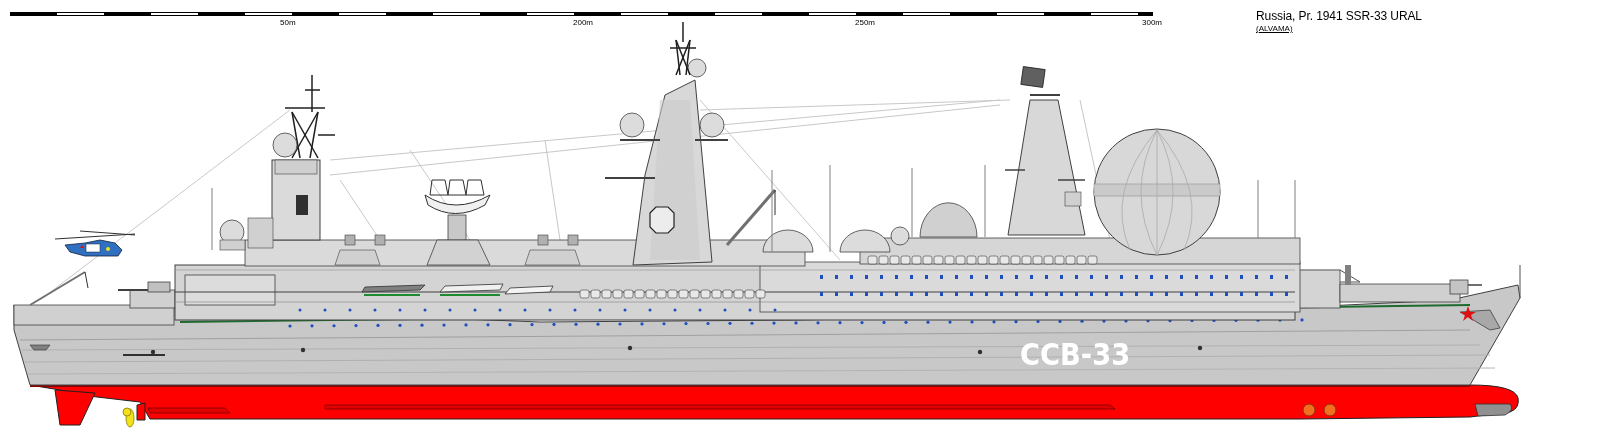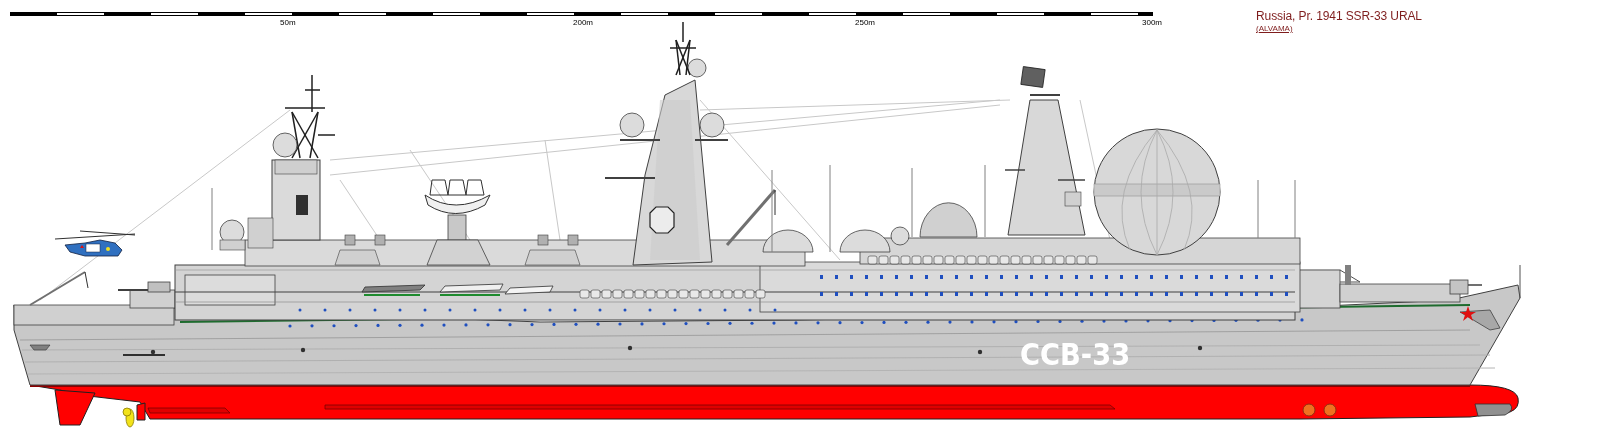--- a/index.html
+++ b/index.html
@@ -1,19 +1,19 @@
 <!DOCTYPE html>
 <html><head>
 <meta charset="utf-8">
 <style>
   html,body{margin:0;padding:0;background:#ffffff;}
   body{width:1600px;height:448px;position:relative;overflow:hidden;font-family:"Liberation Sans",sans-serif;}
   #scalebar{position:absolute;left:0;top:0;width:1600px;height:40px;}
   .tick-label{position:absolute;top:18px;font-size:8px;color:#000;font-family:"Liberation Sans",sans-serif;}
-  .title-block{position:absolute;left:1256px;top:10px;color:#7f1d1d;}
+  .title-block{position:absolute;left:1256px;top:10px;color:#000000;}
   .title-main{font-size:12px;line-height:13px;letter-spacing:-0.1px;}
   .title-sub{font-size:8px;line-height:11px;text-decoration:underline;}
   #ship{position:absolute;left:0;top:0;}
   .hull-number{position:absolute;left:1020px;top:336px;font-family:"DejaVu Sans",sans-serif;font-weight:bold;font-size:31px;color:#ffffff;letter-spacing:0px;transform:scaleX(0.88);transform-origin:left top;}
 </style>
 </head>
 <body>
 
 <svg id="scalebar" width="1600" height="40">
   <g id="scale-segments">

